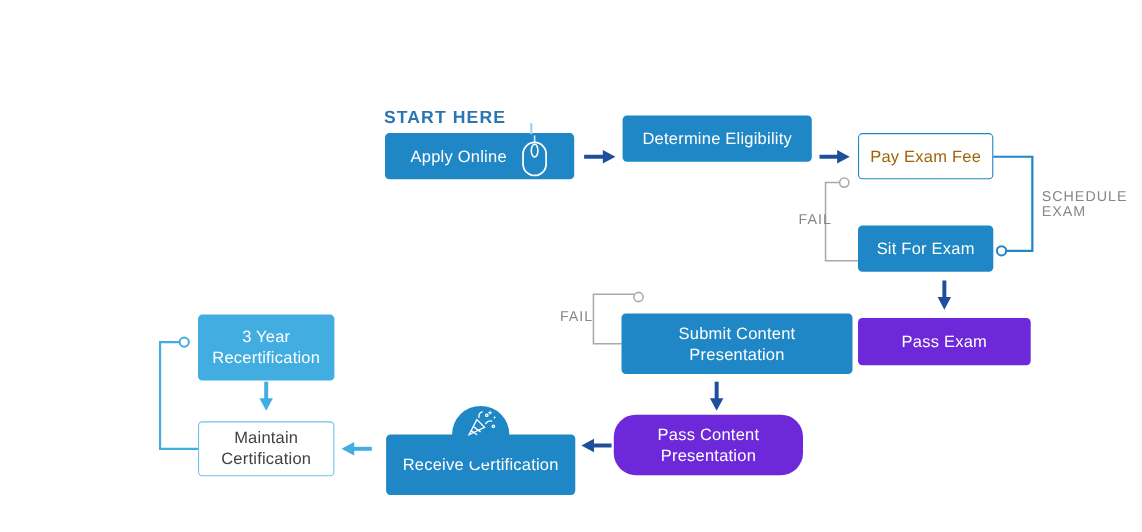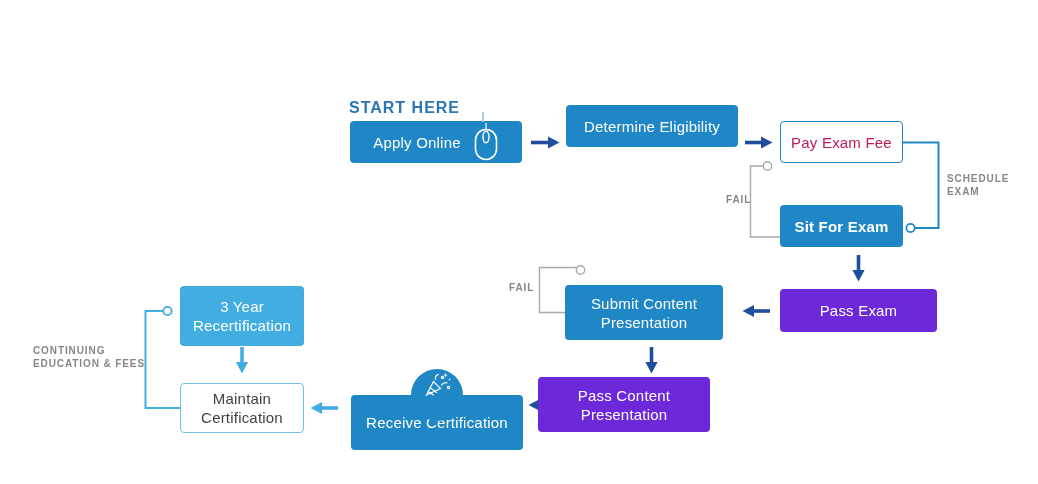--- a/index.html
+++ b/index.html
@@ -16,46 +16,46 @@
     color:#2a76b4;letter-spacing:1px;
   }
   .node{
     position:absolute;border-radius:4px;display:flex;align-items:center;
     justify-content:center;text-align:center;color:#fff;font-size:15px;
     line-height:19px;letter-spacing:.2px;box-sizing:border-box;
   }
   .blue{background:#1f87c5;}
   .green{background:#6d28d9;}
   .lightblue{background:#41ade1;}
-  .outline-blue{background:#fff;border:1.5px solid #1f87c5;color:#be185d;}
+  .outline-blue{background:#fff;border:1.5px solid #1f87c5;color:#a16207;}
   .outline-lightblue{background:#fff;border:1.5px solid #6ec2e9;color:#414042;}
 
   .n-apply{left:350px;top:121px;width:172px;height:42px;}
   .n-determine{left:566px;top:105px;width:172px;height:42px;}
   .n-payfee{left:780px;top:121px;width:123px;height:42px;}
-  .n-sitexam{left:780px;top:205px;width:123px;height:42px;font-weight:bold;}
+  .n-sitexam{left:780px;top:205px;width:123px;height:42px;}
   .n-passexam{left:780px;top:289px;width:157px;height:43px;}
-  .n-submit{left:565px;top:285px;width:158px;height:55px;padding:0 18px;}
-  .n-passcontent{left:538px;top:377px;width:172px;height:55px;padding:0 22px;}
+  .n-submit{left:565px;top:285px;width:210px;height:55px;padding:0 18px;}
+  .n-passcontent{left:558px;top:377px;width:172px;height:55px;padding:0 22px;border-radius:20px;}
   .n-receive{left:351px;top:395px;width:172px;height:55px;}
   .n-maintain{left:180px;top:383px;width:124px;height:50px;padding:0 10px;}
   .n-threeyear{left:180px;top:286px;width:124px;height:60px;padding:0 6px;}
 
   .apply-inner{display:flex;align-items:center;gap:12px;}
   .mouse-cord{position:absolute;left:482px;top:112px;width:1.6px;height:10px;background:#a9cfe8;}
 
   .bump{
     position:absolute;left:50%;top:-26px;width:52px;height:52px;margin-left:-26px;
     border-radius:50%;background:#1f87c5;
   }
   .bump svg{position:absolute;left:50%;top:3px;margin-left:-15px;}
 
   .conn-label{
-    position:absolute;font-size:10px;color:#85878a;letter-spacing:.9px;
-    line-height:13px;font-weight:700;
+    position:absolute;font-size:13px;color:#85878a;letter-spacing:.9px;
+    line-height:13px;font-weight:400;
   }
   .lbl-fail-exam{left:726px;top:193px;}
   .lbl-fail-content{left:509px;top:281px;}
   .lbl-schedule{left:947px;top:172px;width:72px;}
   .lbl-continuing{left:33px;top:344px;width:114px;}
 
   svg.overlay{position:absolute;left:0;top:0;}
 </style>
 </head>
 <body>
@@ -162,15 +162,14 @@
     <span>Maintain Certification</span>
   </div>
 
   <div class="node lightblue n-threeyear">
     <span>3 Year Recertification</span>
   </div>
 
   <div class="conn-label lbl-fail-exam">FAIL</div>
   <div class="conn-label lbl-fail-content">FAIL</div>
   <div class="conn-label lbl-schedule">SCHEDULE EXAM</div>
-  <div class="conn-label lbl-continuing">CONTINUING EDUCATION &amp; FEES</div>
 
 </div>
 
 </body></html>

